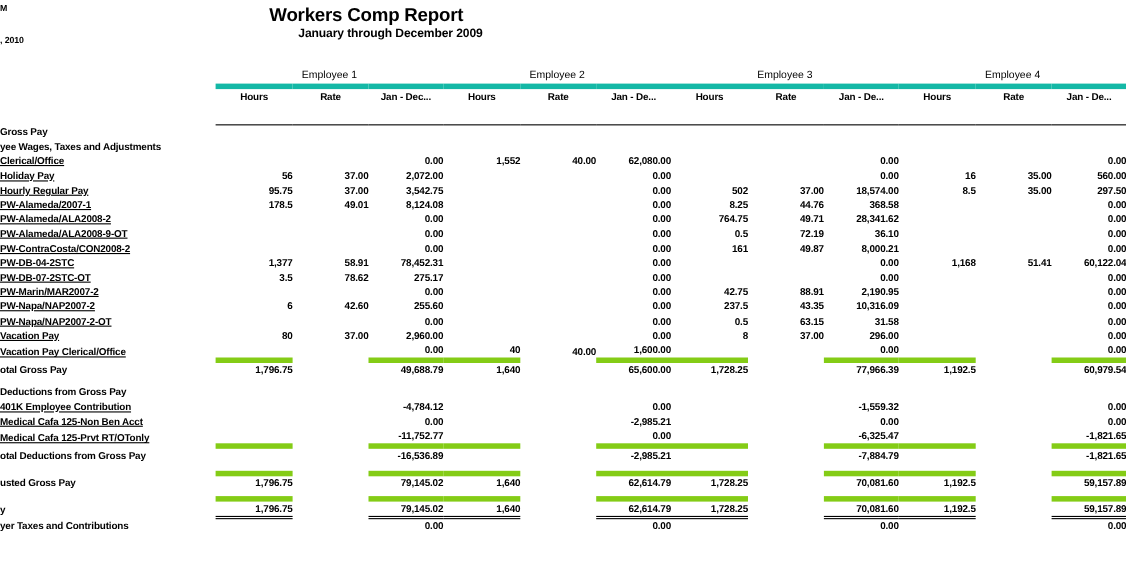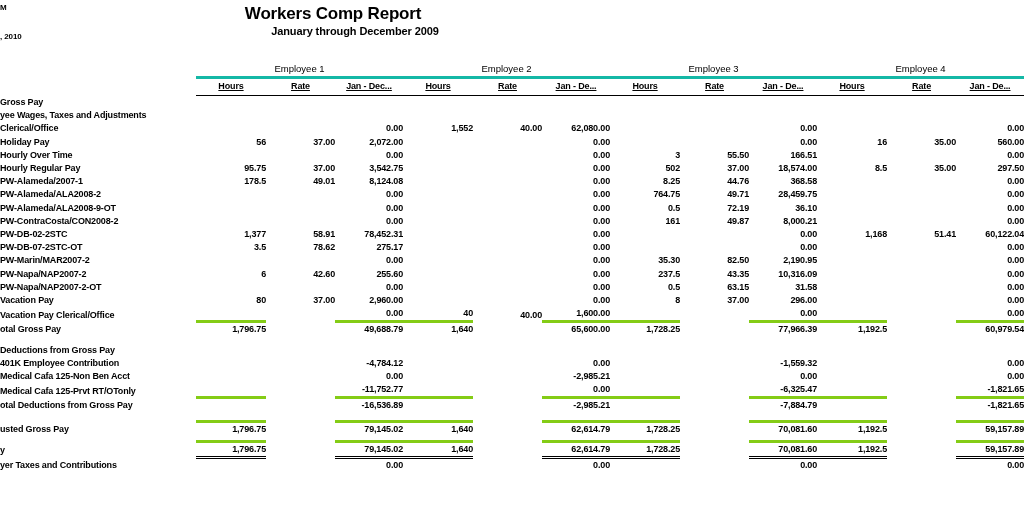--- a/index.html
+++ b/index.html
@@ -86,49 +86,48 @@
 
   
   tr.emp-group td {
     font-weight: normal;
     font-size: 9.5px;
     text-align: center;
     padding-bottom: 1px;
     letter-spacing: 0px;
   }
   tr.emp-group td.emp-name {
-    border-bottom: 3px solid #14b8a6;
+    border-bottom: 5px solid #14b8a6;
   }
 
   
   tr.col-head td {
     text-align: center;
     padding-top: 1px;
-    padding-bottom: 2px;
+    padding-bottom: 18px;
     border-bottom: 1px solid #000;
-    text-decoration: underline;
   }
   tr.col-head td.spacer { border-bottom: none; }
 
   
   td.num {
     text-align: right;
     padding-right: 6px;
   }
   td.lbl {
     text-align: left;
   }
   .ind0 { padding-left: 2px; }
-  .ind2 { padding-left: 22px; }
+  .ind2 { padding-left: 22px; text-decoration: underline; }
 
   tr.spacer-row td { height: 7px; line-height: 7px; font-size: 0; }
   tr.spacer-row-sm td { height: 4px; line-height: 4px; font-size: 0; }
 
   
-  td.rule-top { border-top: 3px solid #84cc16; }
+  td.rule-top { border-top: 5px solid #84cc16; }
   td.rule-dbl {
     border-bottom: 3px double #000;
   }
 </style>
 </head>
 <body>
 
 <div id="page">
 
   <div class="meta" id="meta-line-1">M</div>
@@ -238,35 +237,20 @@
           <td class="num"></td>
           <td class="num">0.00</td>
           <td class="num"></td>
           <td class="num"></td>
           <td class="num">0.00</td>
           <td class="num">16</td>
           <td class="num">35.00</td>
           <td class="num">560.00</td>
         </tr>
         <tr>
-          <td class="lbl ind2">Hourly Over Time</td>
-          <td class="num"></td>
-          <td class="num"></td>
-          <td class="num">0.00</td>
-          <td class="num"></td>
-          <td class="num"></td>
-          <td class="num">0.00</td>
-          <td class="num">3</td>
-          <td class="num">55.50</td>
-          <td class="num">166.51</td>
-          <td class="num"></td>
-          <td class="num"></td>
-          <td class="num">0.00</td>
-        </tr>
-        <tr>
           <td class="lbl ind2">Hourly Regular Pay</td>
           <td class="num">95.75</td>
           <td class="num">37.00</td>
           <td class="num">3,542.75</td>
           <td class="num"></td>
           <td class="num"></td>
           <td class="num">0.00</td>
           <td class="num">502</td>
           <td class="num">37.00</td>
           <td class="num">18,574.00</td>
@@ -292,21 +276,21 @@
         <tr>
           <td class="lbl ind2">PW-Alameda/ALA2008-2</td>
           <td class="num"></td>
           <td class="num"></td>
           <td class="num">0.00</td>
           <td class="num"></td>
           <td class="num"></td>
           <td class="num">0.00</td>
           <td class="num">764.75</td>
           <td class="num">49.71</td>
-          <td class="num">28,459.75</td>
+          <td class="num">28,341.62</td>
           <td class="num"></td>
           <td class="num"></td>
           <td class="num">0.00</td>
         </tr>
         <tr>
           <td class="lbl ind2">PW-Alameda/ALA2008-9-OT</td>
           <td class="num"></td>
           <td class="num"></td>
           <td class="num">0.00</td>
           <td class="num"></td>
@@ -328,21 +312,21 @@
           <td class="num"></td>
           <td class="num">0.00</td>
           <td class="num">161</td>
           <td class="num">49.87</td>
           <td class="num">8,000.21</td>
           <td class="num"></td>
           <td class="num"></td>
           <td class="num">0.00</td>
         </tr>
         <tr>
-          <td class="lbl ind2">PW-DB-02-2STC</td>
+          <td class="lbl ind2">PW-DB-04-2STC</td>
           <td class="num">1,377</td>
           <td class="num">58.91</td>
           <td class="num">78,452.31</td>
           <td class="num"></td>
           <td class="num"></td>
           <td class="num">0.00</td>
           <td class="num"></td>
           <td class="num"></td>
           <td class="num">0.00</td>
           <td class="num">1,168</td>
@@ -365,22 +349,22 @@
           <td class="num">0.00</td>
         </tr>
         <tr>
           <td class="lbl ind2">PW-Marin/MAR2007-2</td>
           <td class="num"></td>
           <td class="num"></td>
           <td class="num">0.00</td>
           <td class="num"></td>
           <td class="num"></td>
           <td class="num">0.00</td>
-          <td class="num">35.30</td>
-          <td class="num">82.50</td>
+          <td class="num">42.75</td>
+          <td class="num">88.91</td>
           <td class="num">2,190.95</td>
           <td class="num"></td>
           <td class="num"></td>
           <td class="num">0.00</td>
         </tr>
         <tr>
           <td class="lbl ind2">PW-Napa/NAP2007-2</td>
           <td class="num">6</td>
           <td class="num">42.60</td>
           <td class="num">255.60</td>

